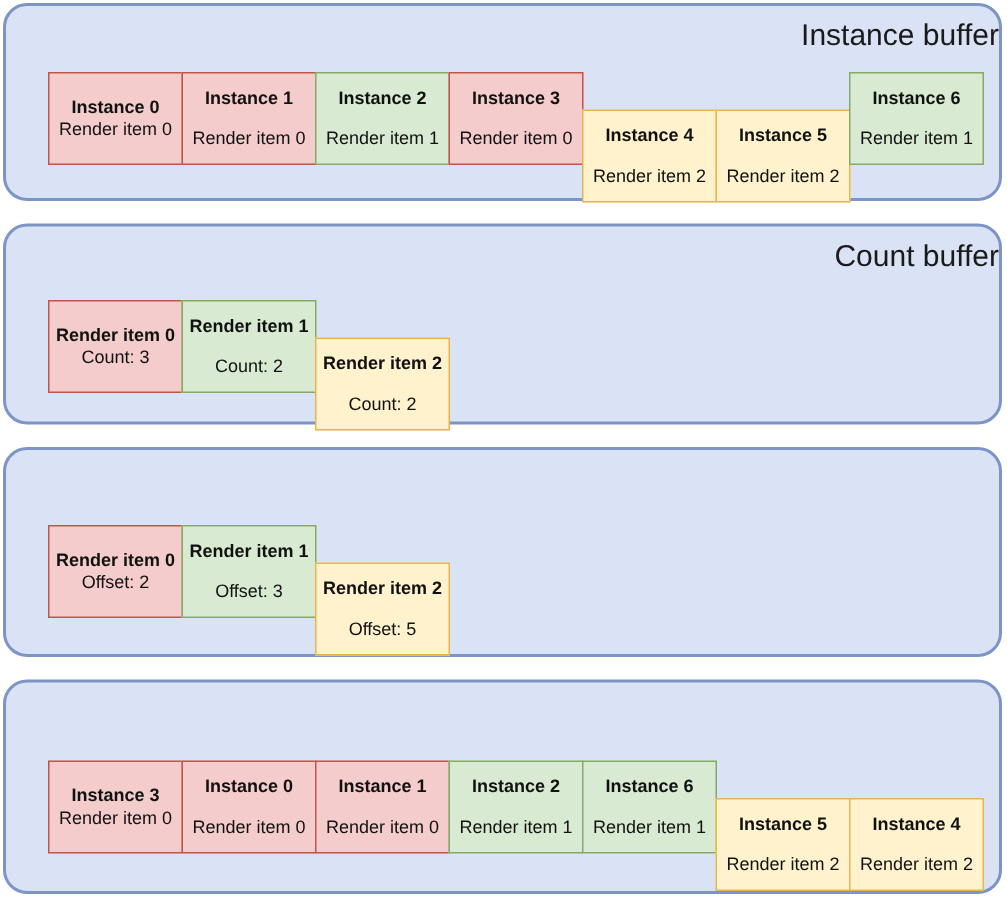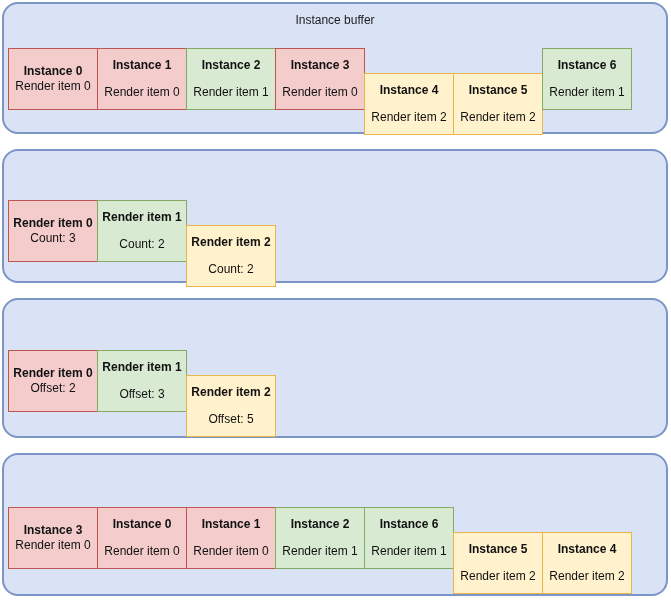--- a/index.html
+++ b/index.html
@@ -28,28 +28,28 @@
     border-radius: 16px;
     background: var(--panel-fill);
   }
   .panel:nth-child(1) { height: 132px; }
   .panel:nth-child(2) { height: 134px; }
   .panel:nth-child(3) { height: 140px; }
   .panel:nth-child(4) { height: 143px; }
   .panel-title {
     margin: 0;
     padding-top: 9px;
-    text-align: center;
-    font-size: 12px;
+    text-align: right;
+    font-size: 20px;
     font-weight: 400;
     color: #1a1a1a;
   }
   .cells {
     position: absolute;
-    left: 4px;
+    left: 28px;
     display: flex;
     justify-content: flex-end;
   }
   .panel:nth-child(1) .cells { top: 44px; }
   .panel:nth-child(2) .cells { top: 49px; }
   .panel:nth-child(3) .cells { top: 50px; }
   .panel:nth-child(4) .cells { top: 52px; }
   .cell {
     box-sizing: border-box;
     width: 90px;
@@ -101,20 +101,21 @@
           <div class="l1">Instance 5</div>
           <div class="l2">Render item 2</div>
         </div>
         <div class="cell green">
           <div class="l1">Instance 6</div>
           <div class="l2">Render item 1</div>
         </div>
       </div>
     </section>
     <section class="panel">
+      <h2 class="panel-title">Count buffer</h2>
       <div class="cells">
         <div class="cell red">
           <div class="l1">Render item 0</div>
           <div class="l2">Count: 3</div>
         </div>
         <div class="cell green">
           <div class="l1">Render item 1</div>
           <div class="l2">Count: 2</div>
         </div>
         <div class="cell yellow">

